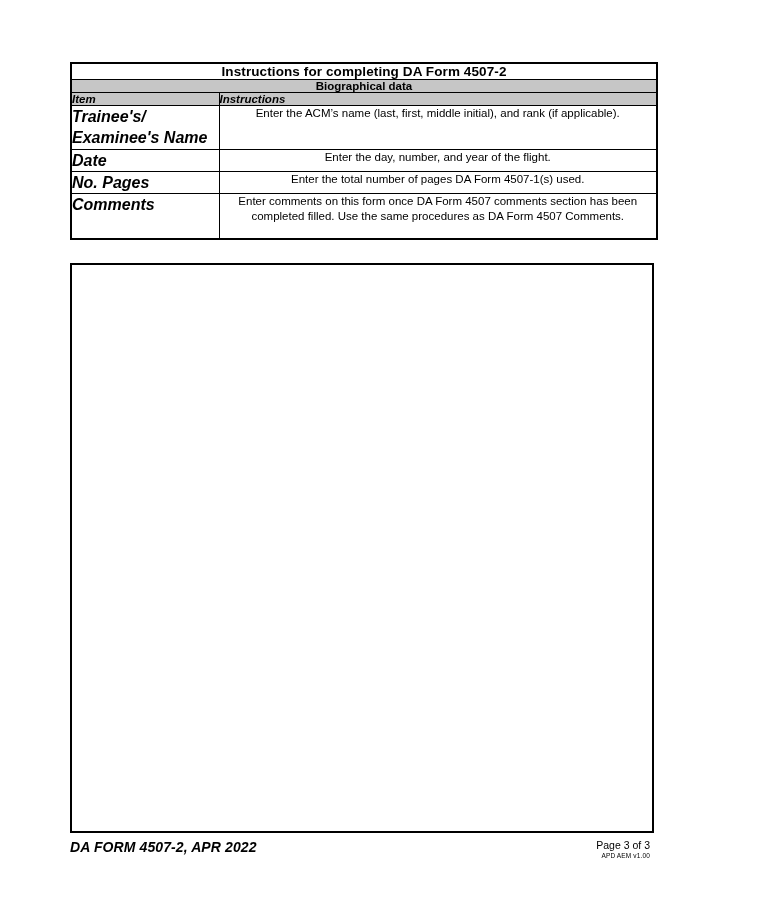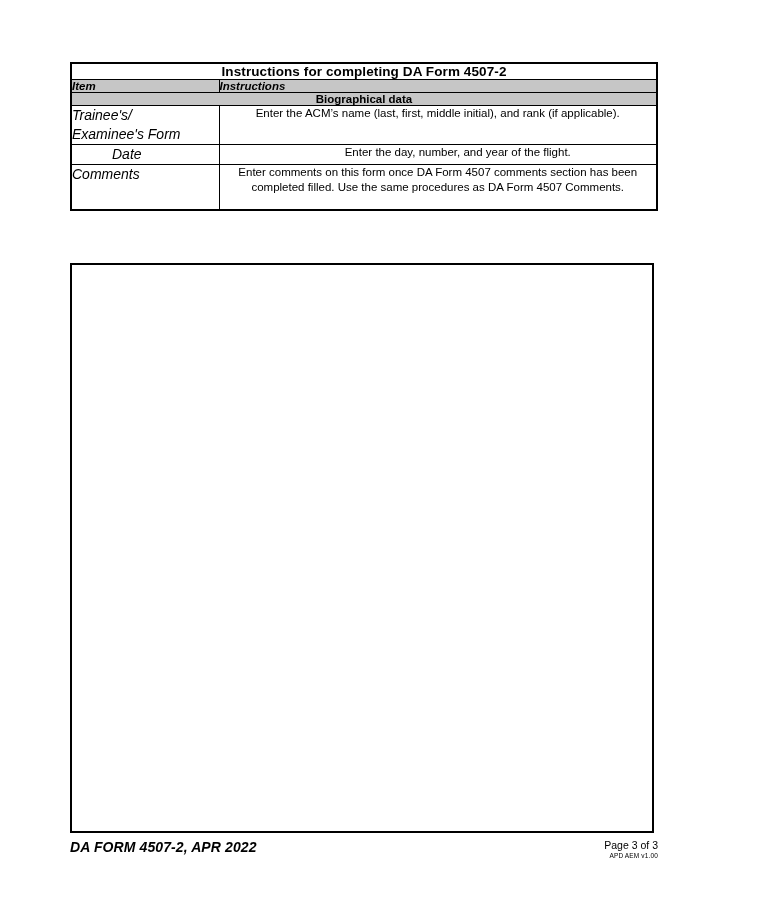--- a/index.html
+++ b/index.html
@@ -64,36 +64,36 @@
 
   .section-cell {
     background: #c6c6c6;
     font-weight: bold;
     font-size: 11.5px;
     text-align: center;
     padding: 4px 6px 5px 6px;
   }
 
   .item-cell {
-    font-weight: normal;
+    font-weight: bold;
     font-style: italic;
-    font-size: 14px;
+    font-size: 16px;
     padding: 5px 6px 6px 7px;
     line-height: 1.33;
   }
 
   .instr-cell {
     font-size: 11.5px;
     padding: 5px 8px 6px 7px;
     line-height: 1.33;
     text-align: center;
   }
 
   .row-name td   { height: 38px; }
-  .row-date td   { height: 18px; padding-left: 40px; }
+  .row-date td   { height: 18px; }
   .row-pages td  { height: 18px; }
   .row-comments td { height: 44px; }
 
   
   .empty-box {
     position: absolute;
     left: 70px;
     top: 263px;
     width: 584px;
     height: 570px;
@@ -114,21 +114,21 @@
     position: absolute;
     left: 0;
     top: 0;
     font-size: 14px;
     font-weight: bold;
     font-style: italic;
     letter-spacing: 0.1px;
   }
   .footer-right {
     position: absolute;
-    right: 0;
+    right: 8px;
     top: 0;
     text-align: right;
   }
   .page-num {
     font-size: 10.5px;
     line-height: 1.15;
   }
   .apd-tag {
     font-size: 6.5px;
     line-height: 1.3;
@@ -145,41 +145,45 @@
     <colgroup>
       <col class="col-item">
       <col class="col-instr">
     </colgroup>
     <tbody>
       <tr>
         <td class="title-cell" colspan="2">Instructions for completing DA Form 4507-2</td>
       </tr>
 
       <tr>
+        <td class="section-cell" colspan="2">Biographical data</td>
+      </tr>
+
+      <tr>
         <td class="hdr-cell">Item</td>
         <td class="hdr-cell">Instructions</td>
-      </tr>
-
-      <tr>
-        <td class="section-cell" colspan="2">Biographical data</td>
       </tr>
 
       <tr class="row-name">
         <td class="item-cell">
           <span>Trainee's/</span><br>
-          <span>Examinee's Form</span>
+          <span>Examinee's Name</span>
         </td>
         <td class="instr-cell">Enter the ACM’s name (last, first, middle initial), and rank (if applicable).</td>
       </tr>
 
       <tr class="row-date">
         <td class="item-cell">Date</td>
         <td class="instr-cell">Enter the day, number, and year of the flight.</td>
       </tr>
 
+      <tr class="row-pages">
+        <td class="item-cell">No. Pages</td>
+        <td class="instr-cell">Enter the total number of pages DA Form 4507-1(s) used.</td>
+      </tr>
 
       <tr class="row-comments">
         <td class="item-cell">Comments</td>
         <td class="instr-cell">Enter comments on this form once DA Form 4507 comments section has been completed filled. Use the same procedures as DA Form 4507 Comments.</td>
       </tr>
     </tbody>
   </table>
 
   <div class="empty-box"></div>
 

